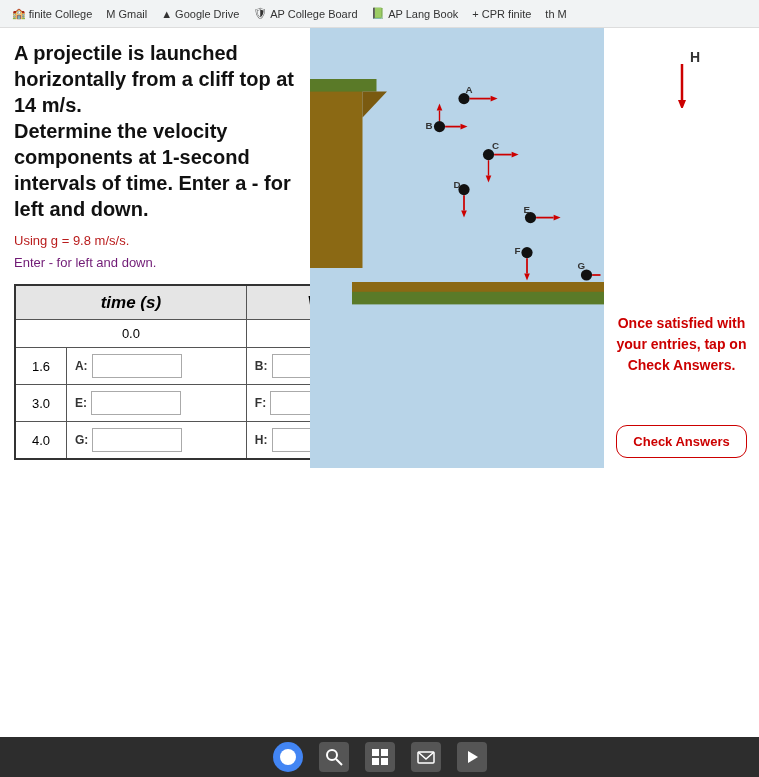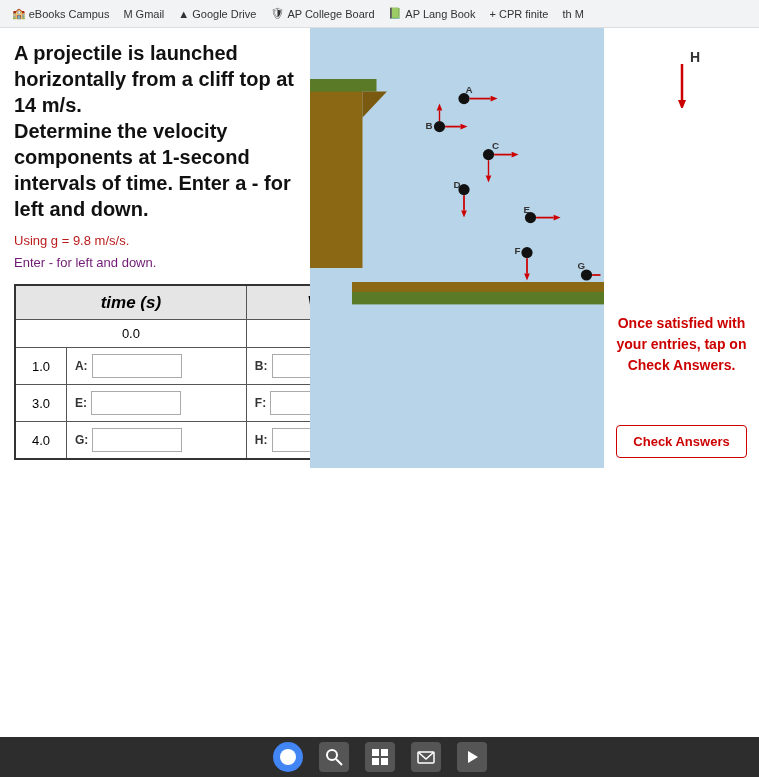--- a/index.html
+++ b/index.html
@@ -103,21 +103,21 @@
     .satisfied-text span {
       font-weight: bold;
       color: #cc0000;
     }
     .check-btn {
       display: block;
       margin: 8px auto 0;
       padding: 8px 16px;
       background: #fff;
       border: 1px solid #cc0000;
-      border-radius: 4px;
+      border-radius: 11px;
       color: #cc0000;
       font-size: 13px;
       font-weight: bold;
       cursor: pointer;
       text-align: center;
     }
 
     
     .table-area {
       padding: 0 14px 8px 14px;
@@ -206,21 +206,21 @@
       flex: 1;
     }
 
   </style>
 </head>
 <body>
 
 <div class="bookmark-bar">
   <span class="bookmark-item">
     <span>🏫</span>
-    <span>eBooks Campus</span>
+    <span>finite College</span>
   </span>
   <span class="bookmark-item">
     <span>M</span>
     <span> Gmail</span>
   </span>
   <span class="bookmark-item">
     <span>▲</span>
     <span> Google Drive</span>
   </span>
   <span class="bookmark-item">
@@ -263,21 +263,21 @@
           </thead>
           <tbody>
 
             <tr>
               <td colspan="2">0.0</td>
               <td colspan="2">14</td>
               <td colspan="2">0.0</td>
             </tr>
 
             <tr>
-              <td>1.0</td>
+              <td>1.6</td>
               <td>
                 <div class="input-cell">
                   <span class="cell-label">A:</span>
                   <input type="text" style="">
                 </div>
               </td>
               <td colspan="2">
                 <div class="input-cell">
                   <span class="cell-label">B:</span>
                   <input type="text" style="">

